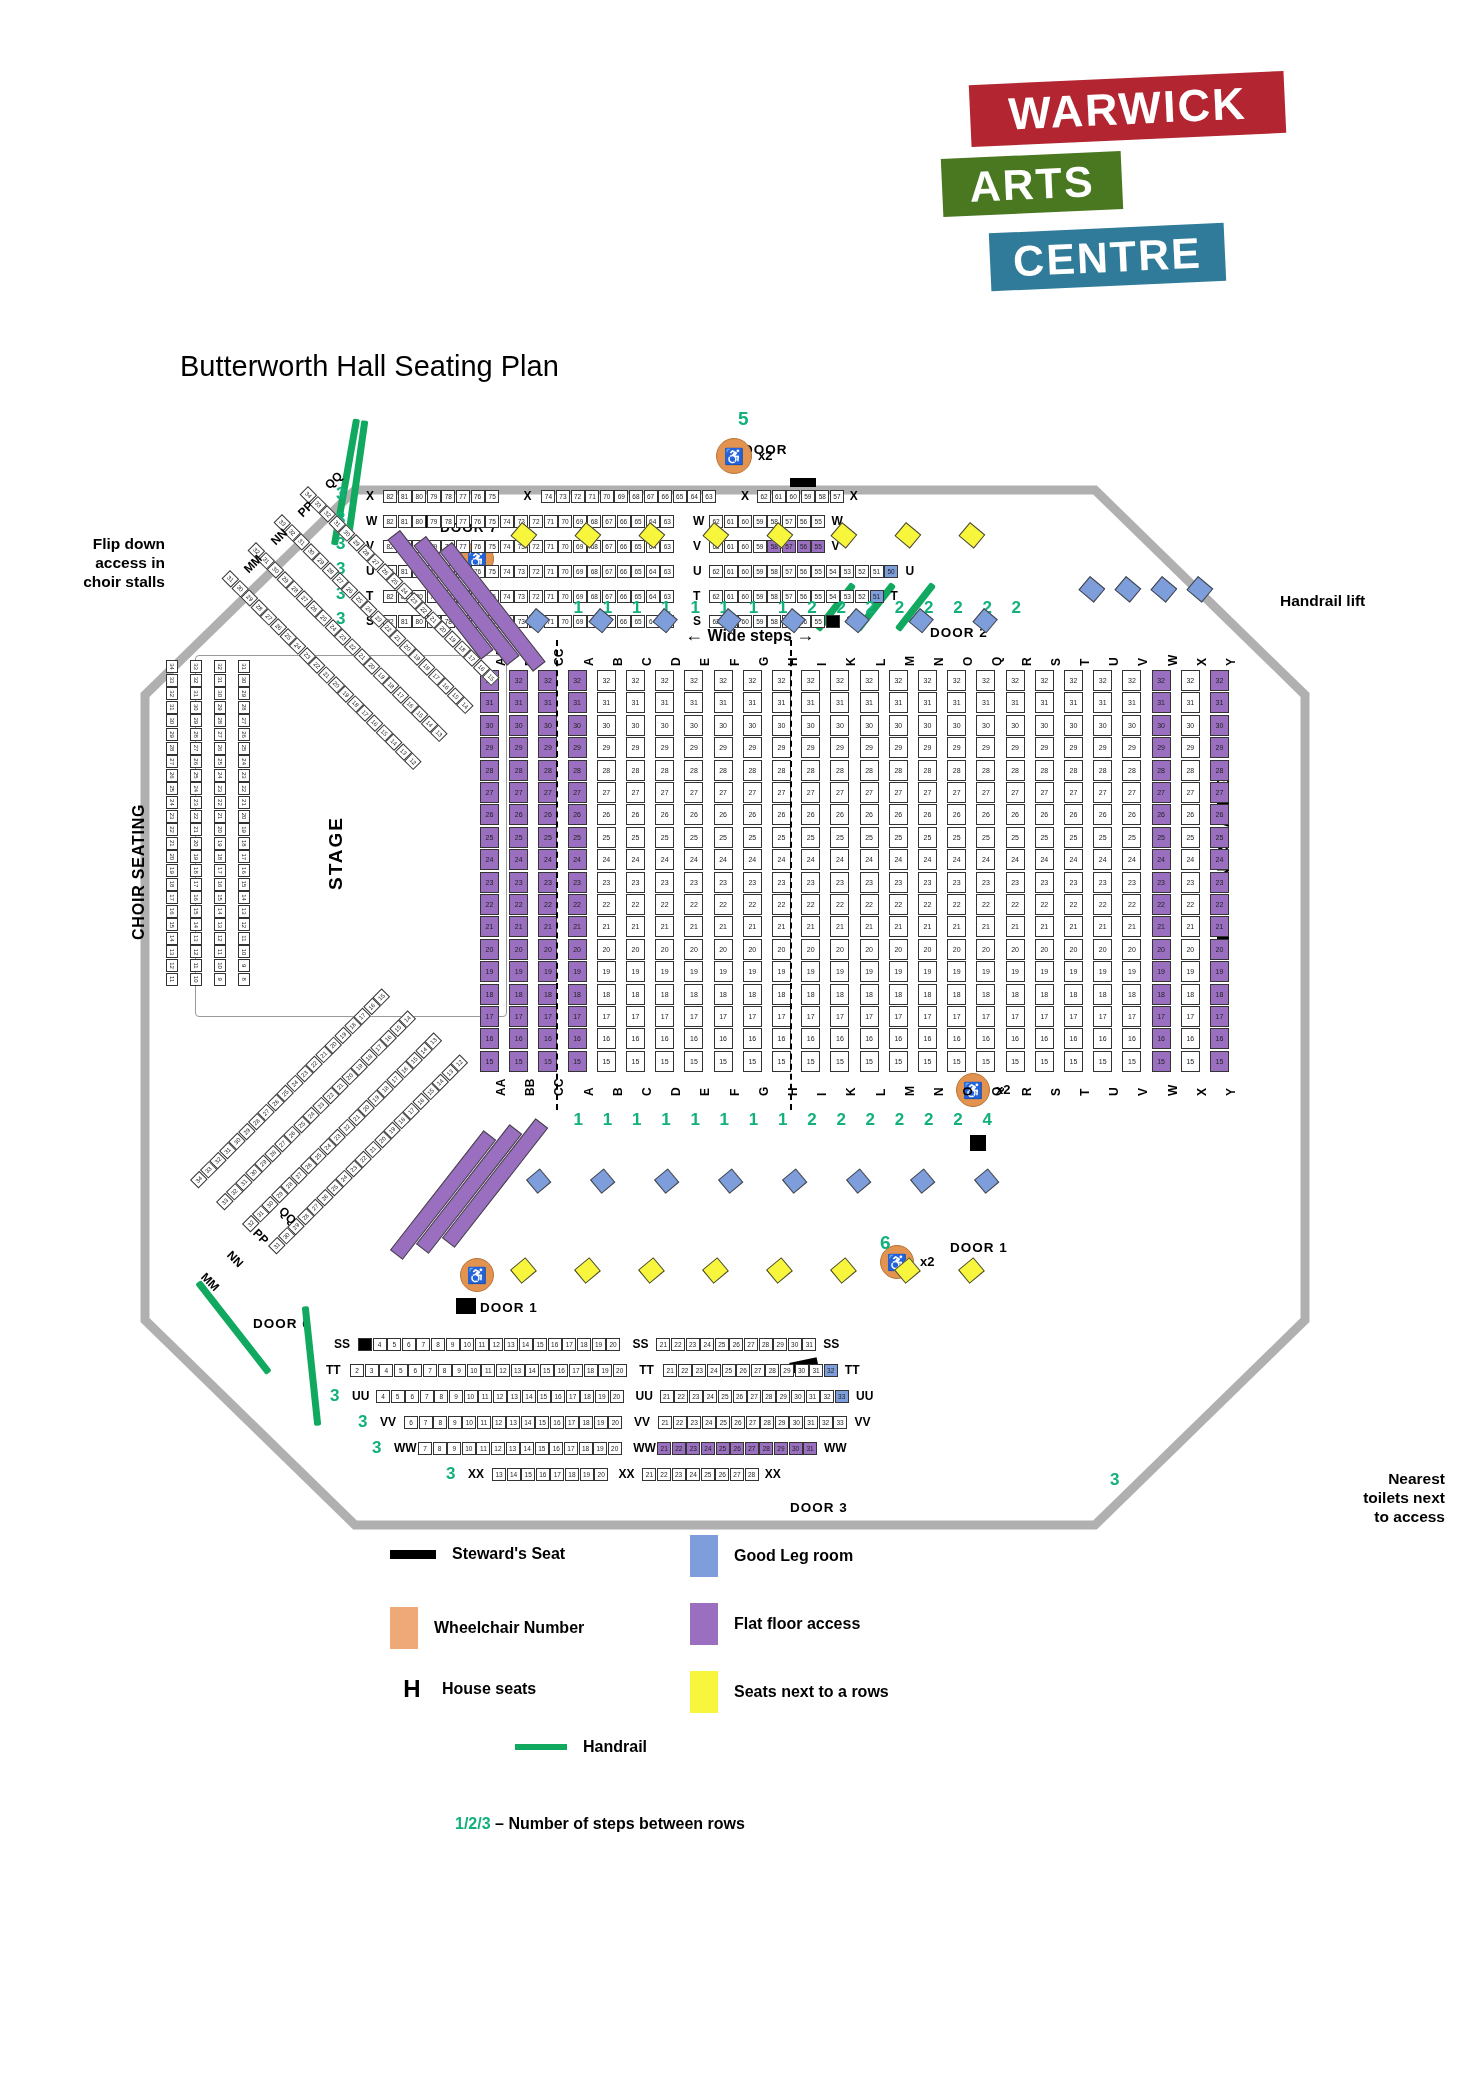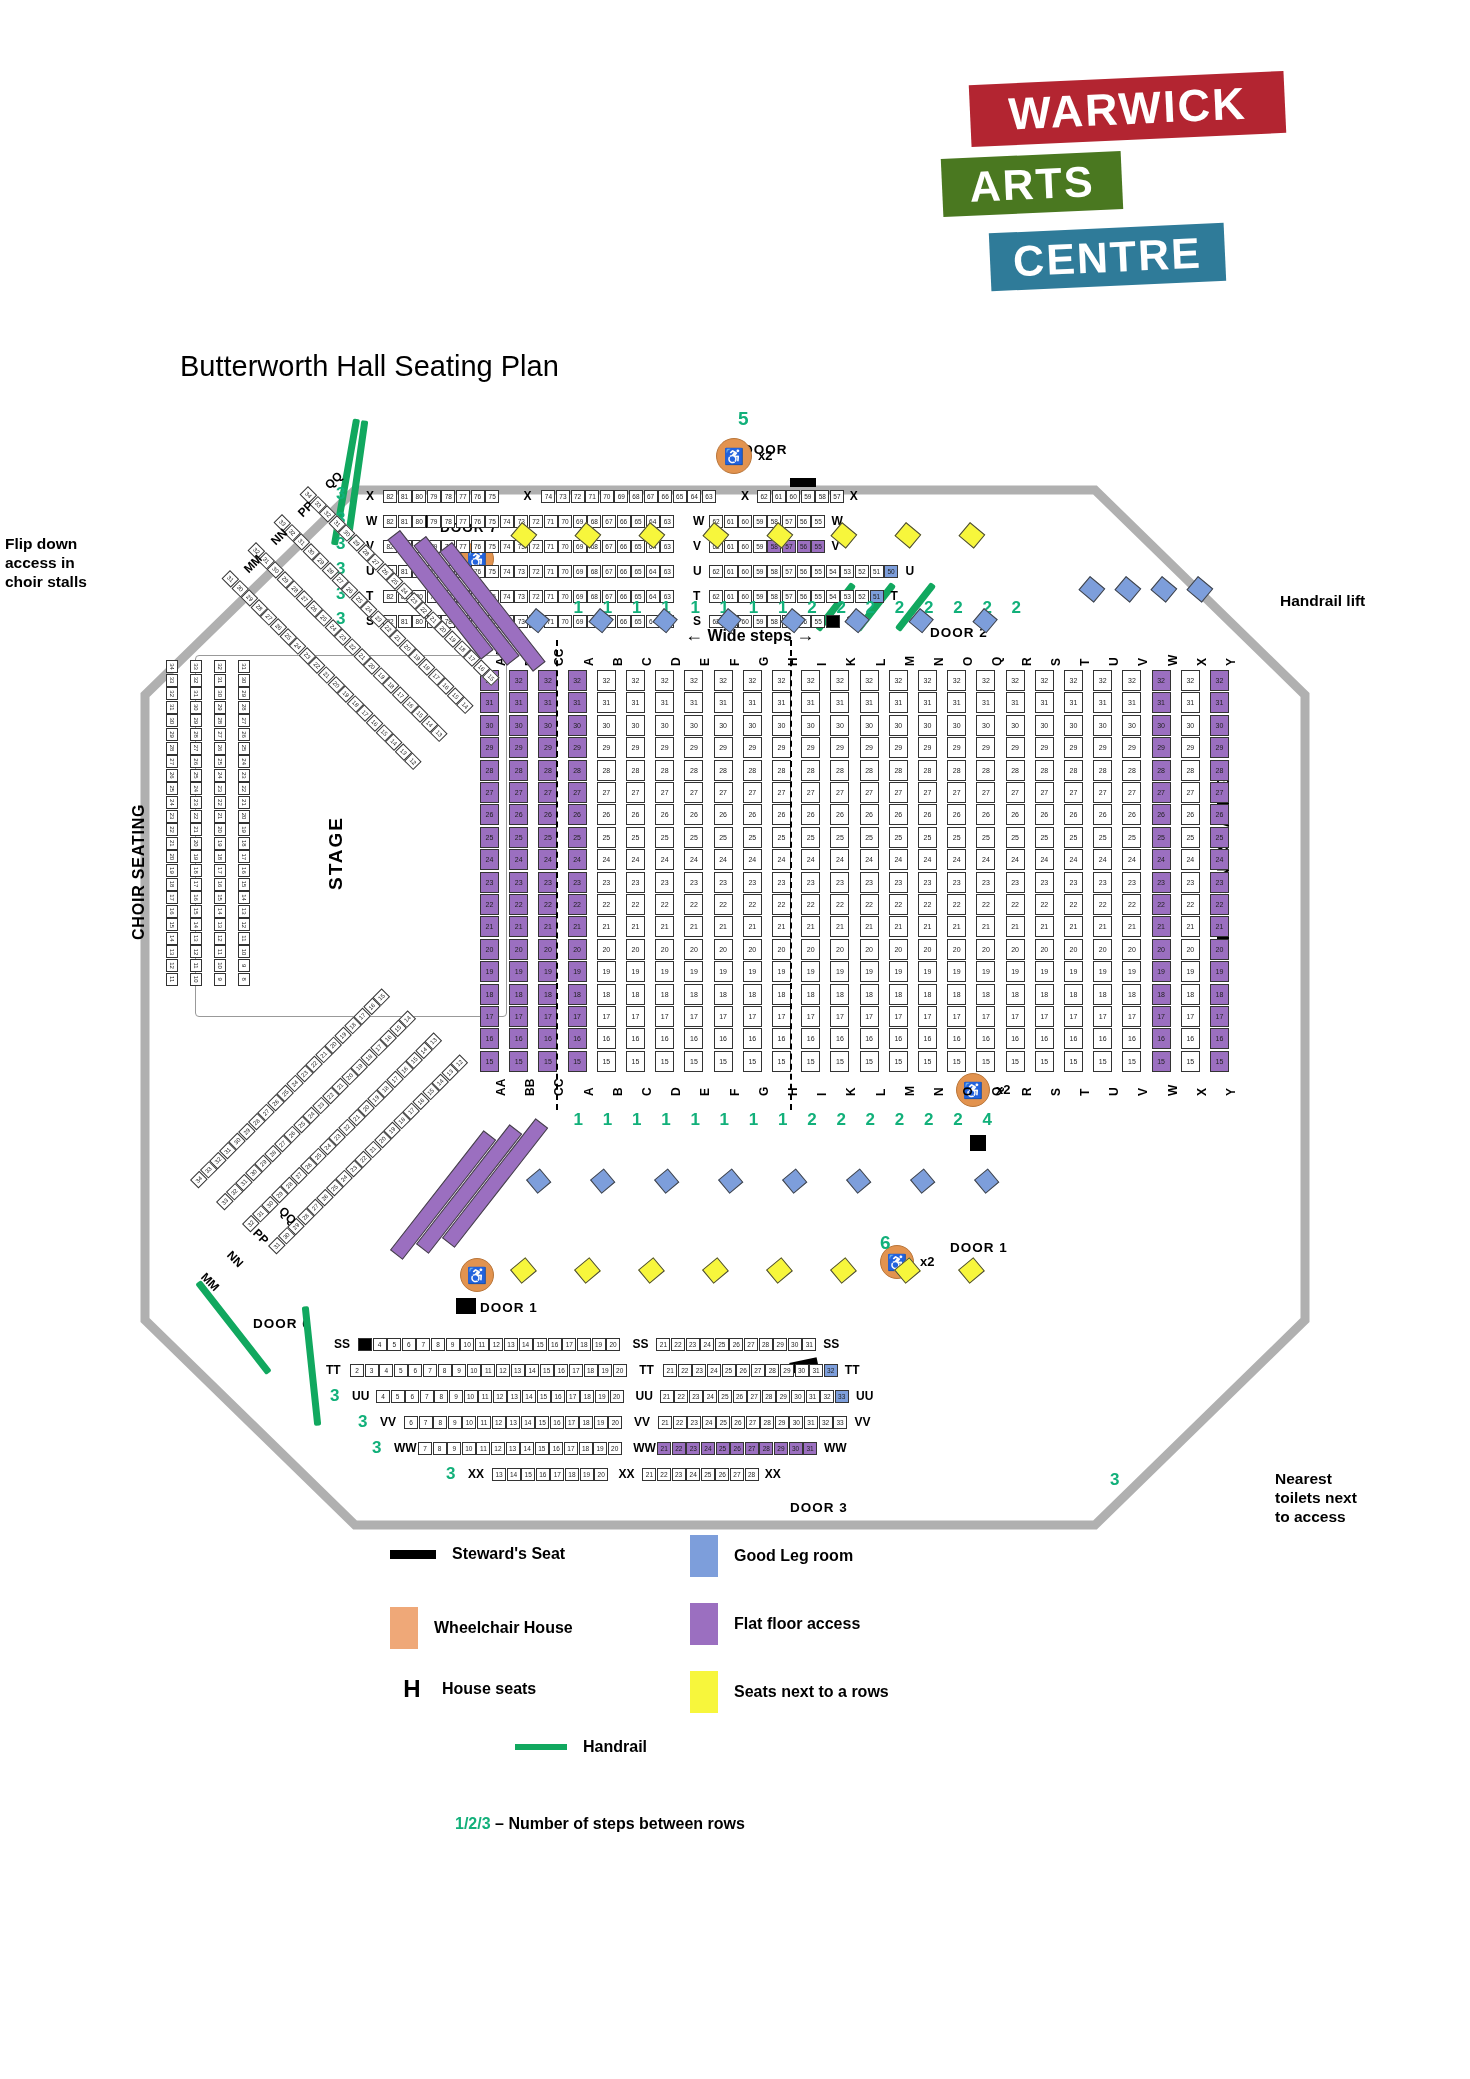--- a/index.html
+++ b/index.html
@@ -22,21 +22,21 @@
   
   #page-title{position:absolute;left:180px;top:350px;font-size:29px;font-weight:400;
               font-family:"Liberation Sans",sans-serif;white-space:nowrap;}
 
   
   #plan{position:absolute;left:90px;top:480px;width:1300px;height:1060px;}
   #octagon{position:absolute;left:0;top:0;width:1300px;height:1055px;}
 
   
   .lbl{position:absolute;font-family:"Liberation Sans",sans-serif;font-weight:bold;white-space:nowrap;}
-  .note{position:absolute;font-size:15.5px;font-weight:bold;line-height:1.22;text-align:left;white-space:nowrap;}
+  .note{position:absolute;font-size:15.5px;font-weight:bold;line-height:1.22;text-align:right;white-space:nowrap;}
   .vtext{position:absolute;font-size:16px;font-weight:bold;letter-spacing:.8px;
          transform-origin:0 0;transform:rotate(-90deg);white-space:nowrap;}
   .door{position:absolute;font-size:13.5px;font-weight:bold;letter-spacing:1px;white-space:nowrap;}
   .step{position:absolute;color:#12b07a;font-weight:bold;font-size:20px;white-space:nowrap;}
   .rowlab{position:absolute;font-size:12px;font-weight:bold;white-space:nowrap;}
   .rowlab.vt{transform-origin:0 0;transform:rotate(-90deg);}
   .stew{position:absolute;background:#000;}
   .wc{position:absolute;border-radius:50%;background:#e2934f;border:1px solid #b9763a;
       display:flex;align-items:center;justify-content:center;color:#7a4a18;font-size:16px;}
   .wcx{position:absolute;font-size:13px;font-weight:bold;}
@@ -1477,21 +1477,21 @@
   <div id="step-nums"></div>
 </div>
 
 <div id="legend">
   <div class="lg-item" style="left:0;top:0;">
     <span class="lg-swatch bar" style="background:#000;"></span>
     <span class="lg-text">Steward's Seat</span>
   </div>
   <div class="lg-item" style="left:0;top:62px;">
     <span class="lg-swatch" style="background:#efa878;"></span>
-    <span class="lg-text">Wheelchair House</span>
+    <span class="lg-text">Wheelchair Number</span>
   </div>
   <div class="lg-item" style="left:8px;top:130px;">
     <span class="lg-h">H</span>
     <span class="lg-text">House seats</span>
   </div>
 
   <div class="lg-item" style="left:300px;top:-10px;">
     <span class="lg-swatch" style="background:#7d9edb;"></span>
     <span class="lg-text">Good Leg room</span>
   </div>

